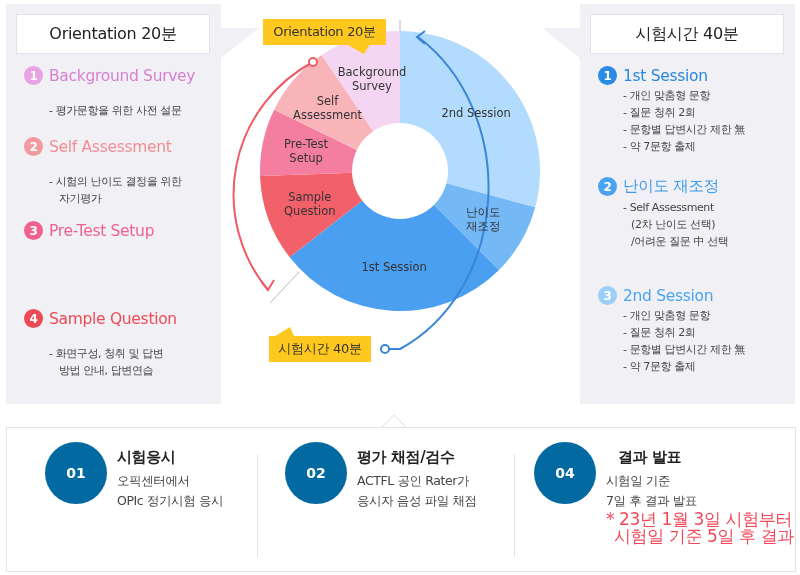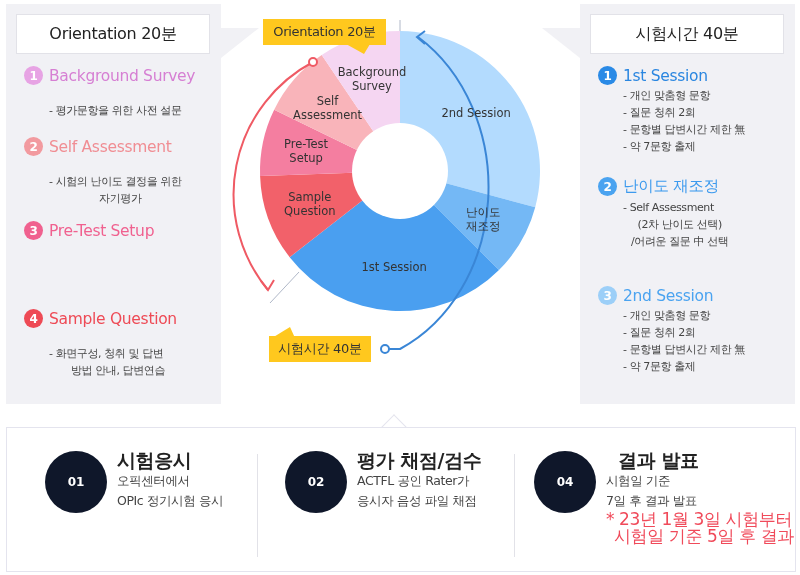--- a/index.html
+++ b/index.html
@@ -9,26 +9,26 @@
   .panel-right { left: 580px; top: 4px; width: 215px; height: 400px; }
   .panel-title { position: absolute; left: 10px; top: 10px; width: 194px; height: 40px; background: #fff; border: 1px solid #e2e2e8; font-size: 16px; color: #222; display: flex; align-items: center; justify-content: center; letter-spacing: -0.3px; }
   .tail { position: absolute; width: 0; height: 0; }
   .tail-left { left: 221px; top: 28px; border-top: 0 solid transparent; border-bottom: 30px solid transparent; border-left: 38px solid #f1f1f5; }
   .tail-right { left: 542px; top: 28px; border-bottom: 30px solid transparent; border-right: 38px solid #f1f1f5; }
   .step { position: absolute; left: 18px; }
   .panel-right .step { left: 18px; }
   .step-head { display: flex; align-items: center; font-size: 15.5px; letter-spacing: -0.3px; }
   .num { width: 19px; height: 19px; border-radius: 50%; color: #fff; font-size: 12px; display: inline-flex; align-items: center; justify-content: center; margin-right: 6px; font-weight: bold; }
   .desc { font-size: 11px; color: #444; line-height: 17px; padding-left: 25px; margin-top: 17px; letter-spacing: -0.4px; }
-  .desc .ind { padding-left: 10px; text-align: center; }
+  .desc .ind { padding-left: 10px; }
   .bottom { position: absolute; left: 6px; top: 427px; width: 790px; height: 145px; border: 1px solid #e4e4ee; background: #fff; }
   .bottom-notch { position: absolute; left: 385px; top: 418px; width: 18px; height: 18px; background: #fff; border-left: 1px solid #e4e4ee; border-top: 1px solid #e4e4ee; transform: rotate(45deg); }
   .bcard { position: absolute; top: 0; height: 145px; }
-  .bcircle { position: absolute; top: 23px; width: 62px; height: 62px; border-radius: 50%; background: #0f172a; color: #fff; font-size: 12px; font-weight: bold; display: flex; align-items: center; justify-content: center; }
-  .btitle { position: absolute; top: 20px; font-size: 19px; font-weight: bold; color: #222; letter-spacing: -0.4px; }
+  .bcircle { position: absolute; top: 14px; width: 62px; height: 62px; border-radius: 50%; background: #0369a1; color: #fff; font-size: 14px; font-weight: bold; display: flex; align-items: center; justify-content: center; }
+  .btitle { position: absolute; top: 20px; font-size: 15px; font-weight: bold; color: #222; letter-spacing: -0.4px; }
   .btext { position: absolute; top: 43px; font-size: 12.5px; color: #444; line-height: 20px; letter-spacing: -0.4px; white-space: nowrap; }
   .bnote { color: #f04a5a; font-size: 17px; line-height: 17px; }
   .bdiv { position: absolute; top: 26px; width: 1px; height: 103px; background: #e2e2e8; }
   .chip { position: absolute; background: #ffc81e; color: #333; font-size: 13px; display: flex; align-items: center; justify-content: center; letter-spacing: -0.3px; }
   svg text { font-family: "DejaVu Sans", "Liberation Sans", sans-serif; }
 </style>
 </head>
 <body>
 
 <div class="panel panel-left">

